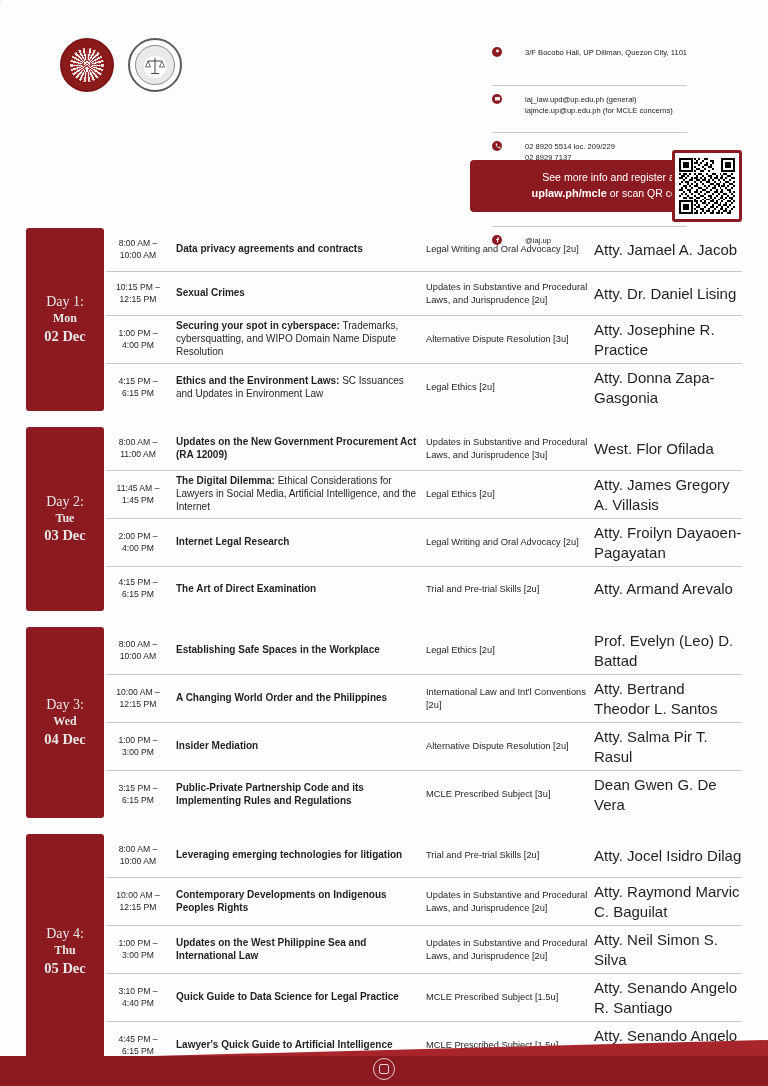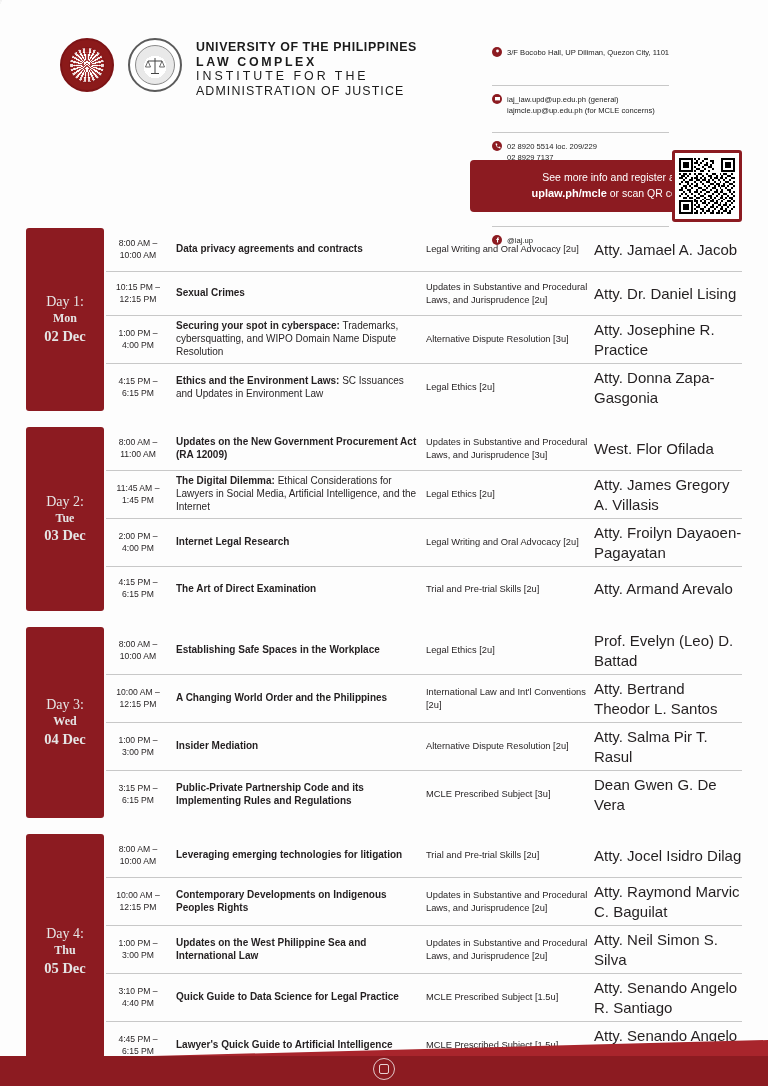--- a/index.html
+++ b/index.html
@@ -56,21 +56,21 @@
     position:absolute; left:50%; top:52%; transform:translate(-50%,-50%);
     width:22px;height:20px; z-index:2;
   }
   .uni-title{ position:absolute; left:196px; top:40px; line-height:1.18; }
   .uni-title .l1{ font-size:12.4px; font-weight:bold; letter-spacing:.6px; color:#1b1b1b;}
   .uni-title .l2{ font-size:12.4px; font-weight:bold; letter-spacing:2.6px; color:#1b1b1b;}
   .uni-title .l3{ font-size:12.4px; letter-spacing:3.0px; color:#1b1b1b;}
   .uni-title .l4{ font-size:12.4px; letter-spacing:1.1px; color:#1b1b1b;}
 
   .contact{ position:absolute; left:492px; top:42px; font-size:7.6px; line-height:1.45; color:#1b1b1b;}
-  .contact .row{ display:flex; align-items:flex-start; gap:5px; margin-bottom:3px;}
+  .contact .row{ display:flex; align-items:flex-start; gap:23px; margin-bottom:3px;}
   .ci{ width:10px; height:10px; border-radius:50%; background:#8c1b21; display:inline-block;
        flex:0 0 10px; position:relative; margin-top:.5px;}
   .ci svg{ position:absolute; left:1.5px; top:1.5px; }
   .contact .txt{ padding-top:.5px; }
 
   
   .titleblock{ text-align:center; margin-top:8px; }
   .mcle-line{ font-family:"Liberation Serif", serif; font-size:17px; color:#1b1b1b; }
   .f2f{ font-size:22px; font-weight:bold; color:#c00d18; letter-spacing:.4px; margin-top:6px;}
   .dates{ font-family:"Liberation Serif", serif; font-size:15.5px; color:#8c1b21; margin-top:2px;}
@@ -137,26 +137,20 @@
         <svg class="scale" viewBox="0 0 22 20">
           <line x1="11" y1="2" x2="11" y2="17" stroke="#444" stroke-width="1"></line>
           <line x1="4" y1="5" x2="18" y2="5" stroke="#444" stroke-width="1"></line>
           <path d="M1.5 11 L4 5 L6.5 11 Z" fill="none" stroke="#444" stroke-width=".8"></path>
           <path d="M15.5 11 L18 5 L20.5 11 Z" fill="none" stroke="#444" stroke-width=".8"></path>
           <line x1="7" y1="17.5" x2="15" y2="17.5" stroke="#444" stroke-width="1"></line>
         </svg>
       </div>
     </div>
 
-    <div class="uni-title">
-      <div class="l1">UNIVERSITY OF THE PHILIPPINES</div>
-      <div class="l2">LAW COMPLEX</div>
-      <div class="l3">INSTITUTE FOR THE</div>
-      <div class="l4">ADMINISTRATION OF JUSTICE</div>
-    </div>
 
     <div class="contact">
       <div class="row">
         <span class="ci">
           <svg width="7" height="7" viewBox="0 0 7 7">
               <circle cx="3.5" cy="3" r="1.4" fill="#fff"></circle>
             </svg>
         </span>
         <span class="txt">3/F Bocobo Hall, UP Diliman, Quezon City, 1101</span>
       </div>

